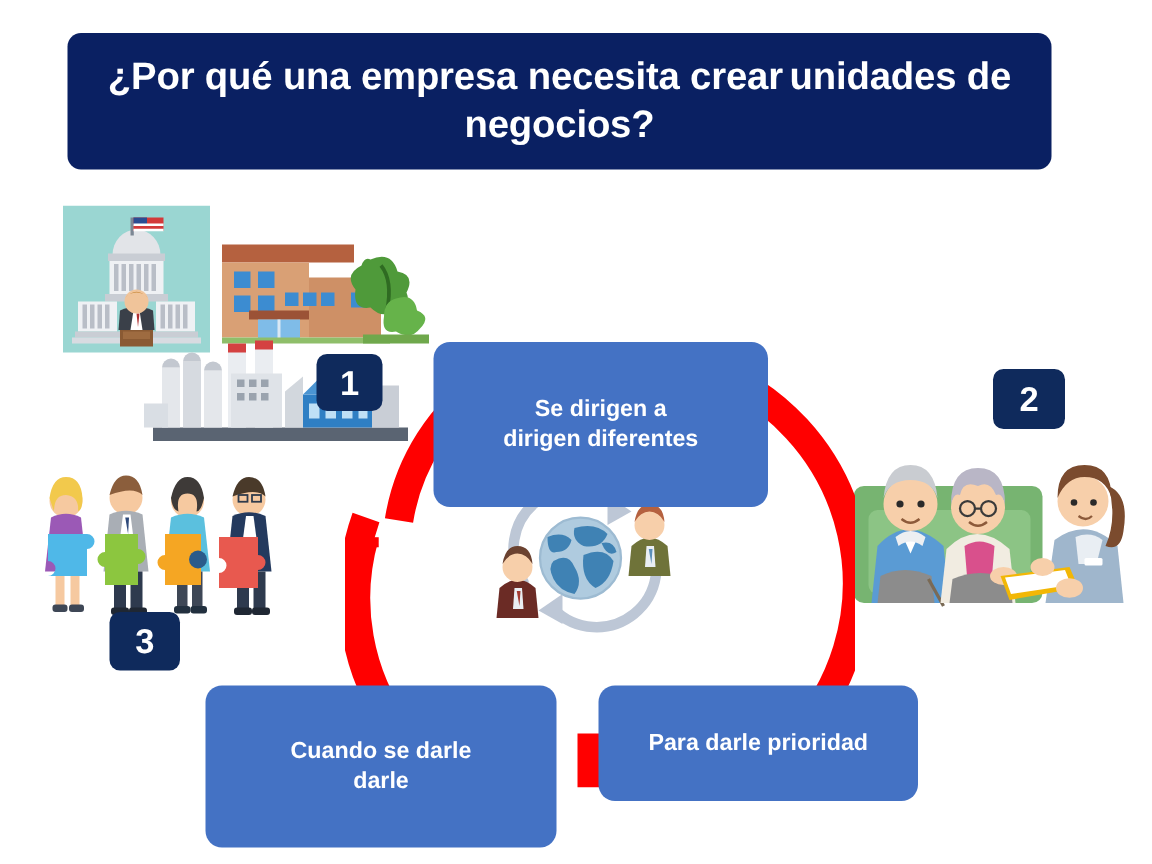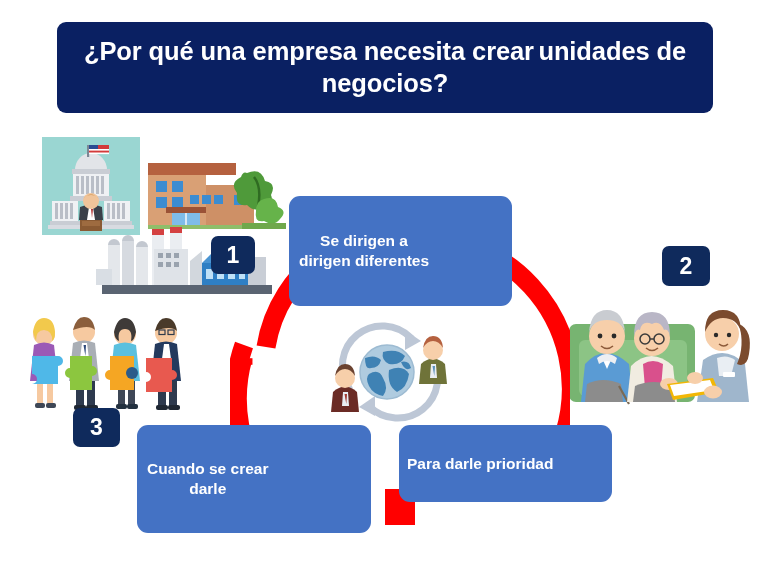--- a/index.html
+++ b/index.html
@@ -5,41 +5,41 @@
   html,body{margin:0;padding:0;}
   body{
     width:768px;height:576px;background:#ffffff;
     font-family:"Liberation Sans", sans-serif;
     overflow:hidden;position:relative;
   }
   #slide{position:absolute;left:0;top:0;width:768px;height:576px;background:#fff;}
 
   
   .title-banner{
-    position:absolute;left:57px;top:22px;width:656px;height:91px;
+    position:absolute;left:45px;top:22px;width:656px;height:91px;
     background:#0a2062;border-radius:9px;
     display:flex;align-items:center;justify-content:center;
     text-align:center;box-sizing:border-box;padding:4px 18px;
   }
   .title-banner .ttl{
     color:#ffffff;font-size:25.5px;font-weight:bold;line-height:1.22;
     letter-spacing:-0.1px;
   }
 
   
   .ring-wrap{position:absolute;left:230px;top:225px;width:340px;height:300px;}
 
   
   .globe-wrap{position:absolute;left:325px;top:312px;width:130px;height:115px;}
 
   
   .box{
     position:absolute;background:#4472C4;border-radius:11px;
-    display:flex;align-items:center;text-align:center;
-    color:#ffffff;font-weight:bold;box-sizing:border-box;
+    display:flex;align-items:center;justify-content:center;text-align:center;
+    color:#ffffff;font-weight:bold;box-sizing:border-box;margin-top:32px;
   }
   .box span{display:block;line-height:1.28;}
   #box-1{left:289px;top:196px;width:223px;height:110px;font-size:15.5px;padding:6px 10px;}
   #box-2{left:399px;top:425px;width:213px;height:77px;font-size:15.5px;padding:6px 8px;}
   #box-3{left:137px;top:425px;width:234px;height:108px;font-size:15.5px;padding:6px 10px;}
 
   
   .badge{
     position:absolute;background:#0f2a5c;border-radius:7px;
     display:flex;align-items:center;justify-content:center;
@@ -329,21 +329,21 @@
   </div>
 
   <div class="box" id="box-2">
     <div>
       <span>Para darle prioridad</span>
     </div>
   </div>
 
   <div class="box" id="box-3">
     <div>
-      <span>Cuando se crear</span>
+      <span>Cuando se darle</span>
       <span>darle</span>
     </div>
   </div>
 
   <div class="badge" id="badge-1">1</div>
   <div class="badge" id="badge-2">2</div>
   <div class="badge" id="badge-3">3</div>
 
 </div>
 

